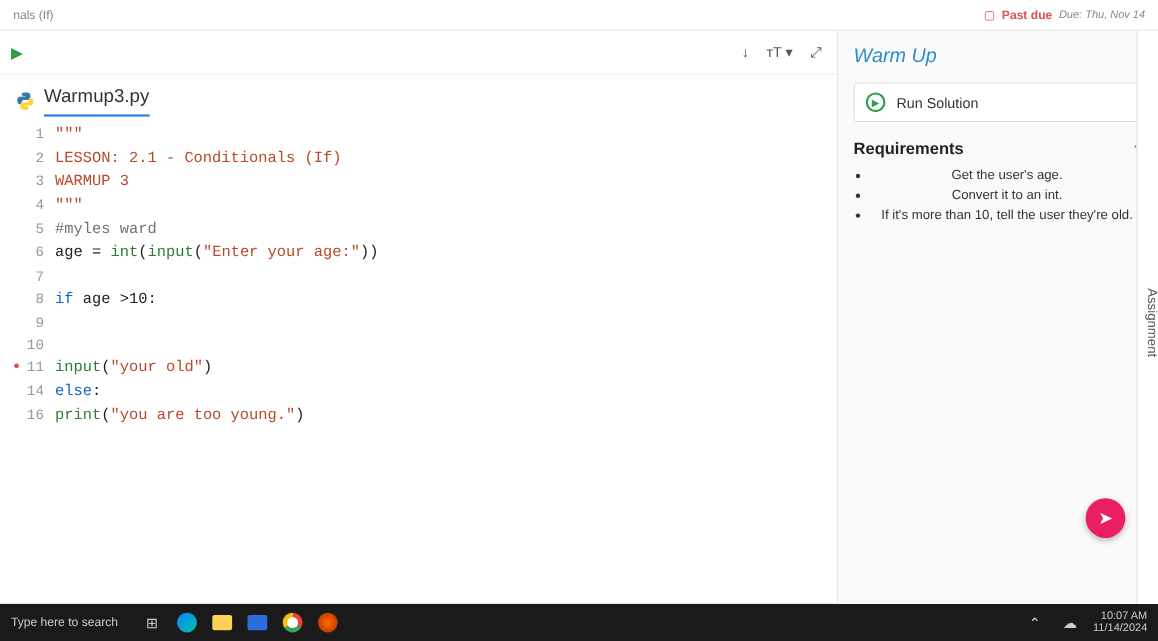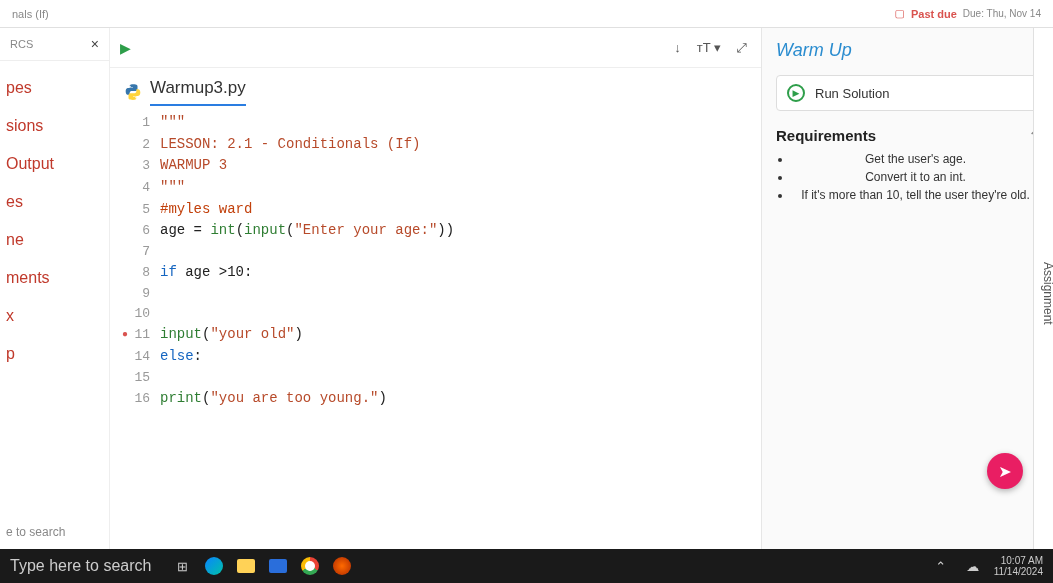--- a/index.html
+++ b/index.html
@@ -3,21 +3,21 @@
   <meta charset="utf-8">
   <style>
     * { box-sizing: border-box; margin: 0; padding: 0; }
     html, body { width: 1053px; height: 583px; font-family: Arial, Helvetica, sans-serif; overflow: hidden; background: #f5f5f5; }
     .app { display: flex; flex-direction: column; height: 100%; }
     .topbar { height: 28px; background: #fff; border-bottom: 1px solid #e0e0e0; display: flex; align-items: center; justify-content: space-between; padding: 0 12px; font-size: 11px; color: #666; }
     .topbar .left { color: #888; }
     .topbar .right { display: flex; align-items: center; gap: 6px; }
     .past-due-icon { color: #d9534f; }
     .past-due-text { color: #d9534f; font-weight: 600; }
-    .due-text { color: #888; font-size: 10px; }
+    .due-text { color: #888; font-size: 10px; font-style: italic; }
     .body { flex: 1; display: flex; min-height: 0; }
     .left-nav { width: 110px; background: #fff; border-right: 1px solid #eee; display: flex; flex-direction: column; font-size: 14px; }
     .left-nav .closer { display: flex; align-items: center; padding: 8px 10px; border-bottom: 1px solid #eee; color: #888; font-size: 11px; }
     .left-nav .closer .x { margin-left: auto; cursor: pointer; color: #444; font-size: 14px; }
     .left-nav .items { display: flex; flex-direction: column; gap: 20px; padding: 18px 6px; }
     .left-nav .item { color: #c0392b; font-size: 16px; cursor: pointer; }
     .left-nav .search { margin-top: auto; padding: 10px 6px; color: #888; font-size: 12px; }
     .center { flex: 1; display: flex; flex-direction: column; background: #fff; min-width: 0; }
     .center-top { height: 40px; display: flex; align-items: center; padding: 0 10px; border-bottom: 1px solid #eee; gap: 8px; }
     .run-icon { color: #2e9e4a; font-size: 14px; }
@@ -27,35 +27,35 @@
     .py-icon { width: 18px; height: 18px; }
     .file-tab .name { font-size: 17px; color: #333; padding-bottom: 6px; border-bottom: 2px solid #2a7de1; }
     .editor { flex: 1; overflow: auto; padding: 6px 0 0 6px; font-family: "Courier New", Consolas, monospace; font-size: 14px; line-height: 1.55; }
     .line { display: flex; align-items: baseline; }
     .gutter { width: 44px; text-align: right; padding-right: 10px; color: #999; font-size: 13px; user-select: none; position: relative; }
     .gutter .err { position: absolute; left: 6px; color: #d9534f; font-size: 10px; top: 2px; }
     .code { white-space: pre; }
     .tok-str { color: #b74a2a; }
     .tok-kw { color: #1565c0; font-weight: 400; }
     .tok-fn { color: #2e7d32; }
-    .tok-cm { color: #c2410c; }
+    .tok-cm { color: #737373; }
     .tok-id { color: #222; }
     .right-panel { width: 292px; background: #fafafa; border-left: 1px solid #e6e6e6; display: flex; flex-direction: column; padding: 12px 14px; position: relative; }
     .right-panel .title { color: #2a8ccf; font-style: italic; font-size: 18px; margin-bottom: 14px; }
     .run-sol { background: #fff; border: 1px solid #ddd; border-radius: 4px; padding: 8px 10px; display: flex; align-items: center; gap: 10px; cursor: pointer; font-size: 13px; color: #333; margin-bottom: 16px; }
     .run-sol .circ { width: 18px; height: 18px; border: 2px solid #2e9e4a; border-radius: 50%; display: flex; align-items: center; justify-content: center; color: #2e9e4a; font-size: 9px; }
     .req-head { display: flex; align-items: center; justify-content: space-between; font-weight: 600; font-size: 15px; color: #222; margin-bottom: 8px; }
     .req-head .chev { color: #888; font-size: 12px; }
     .req-list { font-size: 12px; color: #333; padding-left: 16px; text-align: center; }
     .req-list li { margin-bottom: 4px; }
     .assign-tab { position: absolute; right: -2px; top: 0; bottom: 0; width: 22px; background: #fff; border-left: 1px solid #e0e0e0; writing-mode: vertical-rl; text-orientation: mixed; text-align: center; font-size: 12px; color: #555; padding-top: 10px; }
     .fab { position: absolute; right: 30px; bottom: 60px; width: 36px; height: 36px; border-radius: 50%; background: #e91e63; color: #fff; display: flex; align-items: center; justify-content: center; box-shadow: 0 2px 6px rgba(0,0,0,0.3); cursor: pointer; font-size: 16px; }
     .taskbar { height: 34px; background: #1a1a1a; display: flex; align-items: center; padding: 0 10px; gap: 10px; }
     .taskbar .tb-item { width: 22px; height: 22px; display: flex; align-items: center; justify-content: center; color: #ccc; font-size: 13px; cursor: pointer; border-radius: 3px; }
-    .taskbar .tb-search { color: #ccc; font-size: 16px; margin-right: 10px; }
+    .taskbar .tb-search { color: #ccc; font-size: 11px; margin-right: 10px; }
     .taskbar .tb-spacer { flex: 1; }
     .taskbar .clock { color: #ccc; font-size: 10px; text-align: right; line-height: 1.1; }
     .edge-icon { background: linear-gradient(135deg,#0a84ff,#00c2a8); border-radius: 50%; width: 18px; height: 18px; }
     .folder-icon { background: #ffd257; width: 18px; height: 14px; border-radius: 2px; }
     .mail-icon { background: #2a6edb; width: 18px; height: 14px; border-radius: 2px; position: relative; }
     .chrome-icon { width: 18px; height: 18px; border-radius: 50%; background: conic-gradient(#ea4335 0 33%, #34a853 33% 66%, #fbbc05 66% 100%); position: relative; }
     .chrome-icon::after { content:""; position:absolute; inset:4px; background:#fff; border-radius:50%; }
     .other-icon { width: 18px; height: 18px; border-radius: 50%; background: radial-gradient(circle,#ff6a00,#b02a00); }
   </style>
 </head>
@@ -65,37 +65,20 @@
   <div class="topbar">
     <div class="left">nals (If)</div>
     <div class="right">
       <span class="past-due-icon">▢</span>
       <span class="past-due-text">Past due</span>
       <span class="due-text">Due: Thu, Nov 14</span>
     </div>
   </div>
 
   <div class="body">
-    <div class="left-nav">
-      <div class="closer">
-        <span>RCS</span>
-        <span class="x">×</span>
-      </div>
-      <div class="items" id="nav-items">
-          <div class="item">pes</div>
-          <div class="item">sions</div>
-          <div class="item">Output</div>
-          <div class="item">es</div>
-          <div class="item">ne</div>
-          <div class="item">ments</div>
-          <div class="item">x</div>
-          <div class="item">p</div>
-        </div>
-      <div class="search">e to search</div>
-    </div>
 
     <div class="center">
       <div class="center-top">
         <span class="run-icon">▶</span>
         <div class="spacer"></div>
         <span class="tool">↓</span>
         <span class="tool">ᴛT ▾</span>
         <span class="tool">⤢</span>
       </div>
       <div class="file-tab">
@@ -148,24 +131,20 @@
           </div>
           <div class="line">
             <div class="gutter">11<span class="err">●</span></div>
             <div class="code"><span class="tok-fn">input</span><span class="tok-id">(</span><span class="tok-str">"your old"</span><span class="tok-id">)</span></div>
           </div>
           <div class="line">
             <div class="gutter">14</div>
             <div class="code"><span class="tok-kw">else</span><span class="tok-id">:</span></div>
           </div>
           <div class="line">
-            <div class="gutter">15</div>
-            <div class="code"><span class="tok-id"></span></div>
-          </div>
-          <div class="line">
             <div class="gutter">16</div>
             <div class="code"><span class="tok-fn">print</span><span class="tok-id">(</span><span class="tok-str">"you are too young."</span><span class="tok-id">)</span></div>
           </div>
         </div>
     </div>
 
     <div class="right-panel">
       <div class="title">Warm Up</div>
       <div class="run-sol">
         <span class="circ">▶</span>

